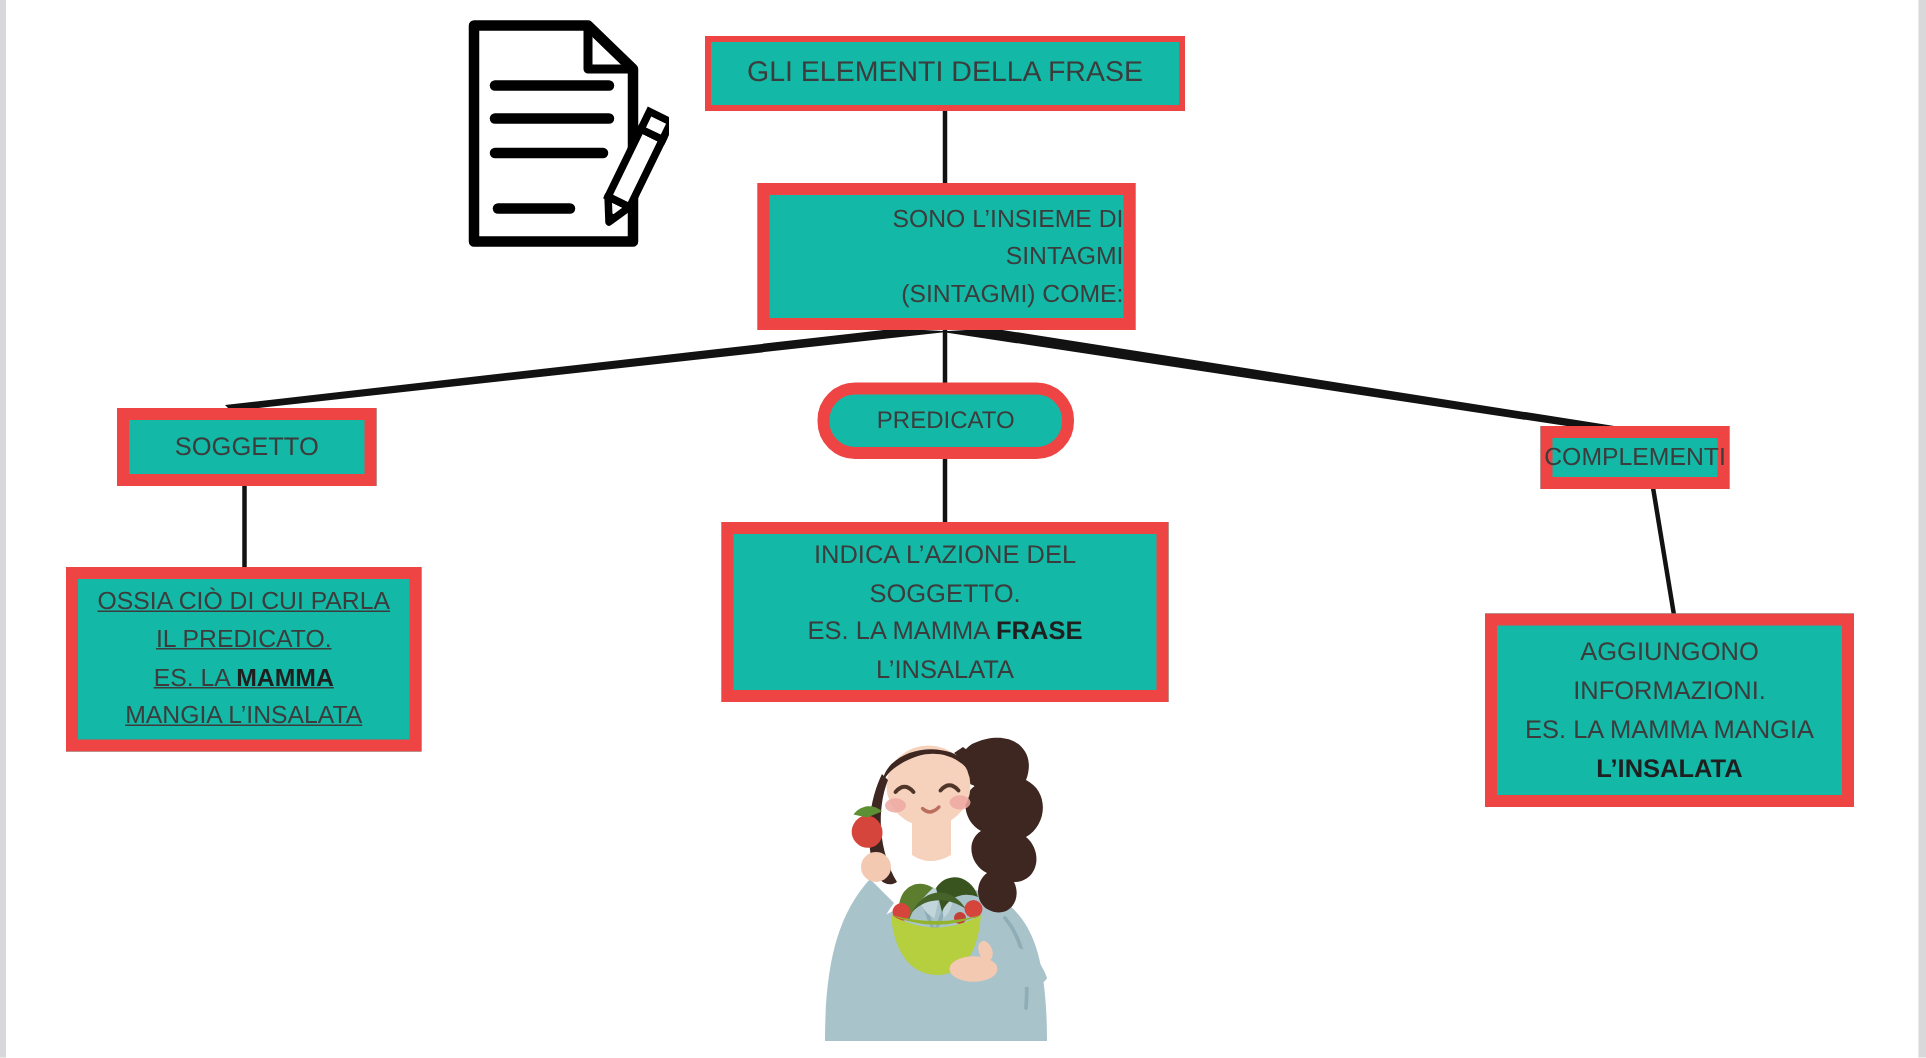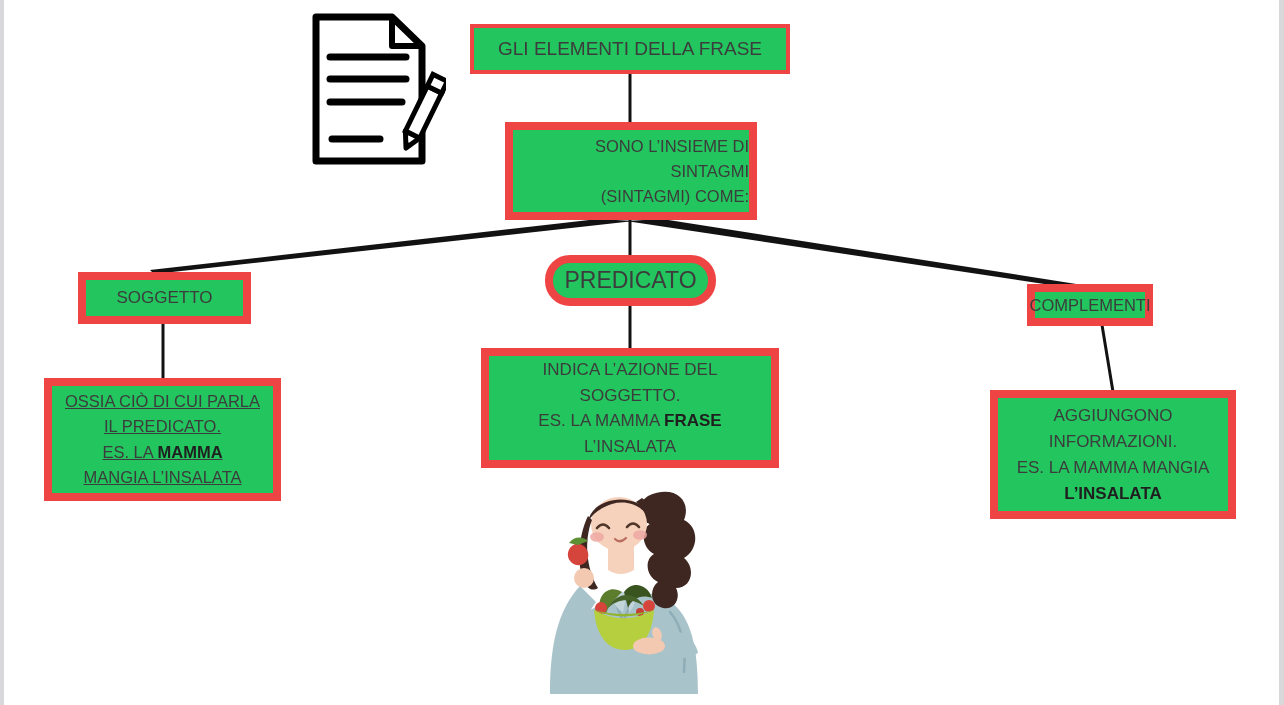--- a/index.html
+++ b/index.html
@@ -5,33 +5,33 @@
   html,body{margin:0;padding:0;}
   body{
     width:1284px;height:705px;position:relative;background:#ffffff;
     font-family:"Liberation Sans",sans-serif;overflow:hidden;
   }
   .edge{position:absolute;top:0;height:705px;background:#d8d8da;}
   .edge-left{left:0;width:4px;}
   .edge-right{right:0;width:5px;}
   .connectors{position:absolute;left:0;top:0;}
   .box{
-    position:absolute;border:8px solid #ef4444;background:#22c55e;
+    position:absolute;border:8px solid #ef4444;background:#14b8a6;
     color:#3c3c3c;display:flex;flex-direction:column;align-items:center;
     justify-content:center;text-align:center;box-sizing:border-box;z-index:2;
   }
   .box b{font-weight:700;color:#1f1f1f;}
   .title-box{left:470px;top:24px;width:320px;height:50px;font-size:19px;border-width:4px;}
   .def-box{left:505px;top:122px;width:252px;height:98px;font-size:16.5px;line-height:25px;align-items:flex-end;}
   .label-soggetto{left:78px;top:272px;width:173px;height:52px;font-size:17px;}
-  .label-predicato{left:545px;top:255px;width:171px;height:51px;font-size:23px;border-radius:25px;}
+  .label-predicato{left:545px;top:255px;width:171px;height:51px;font-size:16px;border-radius:25px;}
   .label-complementi{left:1027px;top:284px;width:126px;height:42px;font-size:16.5px;}
   .desc-soggetto{left:44px;top:378px;width:237px;height:123px;font-size:16.5px;line-height:25.5px;text-decoration:underline;}
   .desc-predicato{left:481px;top:348px;width:298px;height:120px;font-size:17px;line-height:25.5px;}
-  .desc-complementi{left:990px;top:390px;width:246px;height:129px;font-size:17px;line-height:26px;}
+  .desc-complementi{left:990px;top:409px;width:246px;height:129px;font-size:17px;line-height:26px;}
   .doc-icon{position:absolute;left:306px;top:12px;width:140px;height:154px;z-index:2;}
   .illustration{position:absolute;left:550px;top:482px;width:160px;height:212px;z-index:1;}
 </style>
 </head>
 <body>
 
 <div class="edge edge-left"></div>
 <div class="edge edge-right"></div>
 
 <svg class="connectors" width="1284" height="705">

